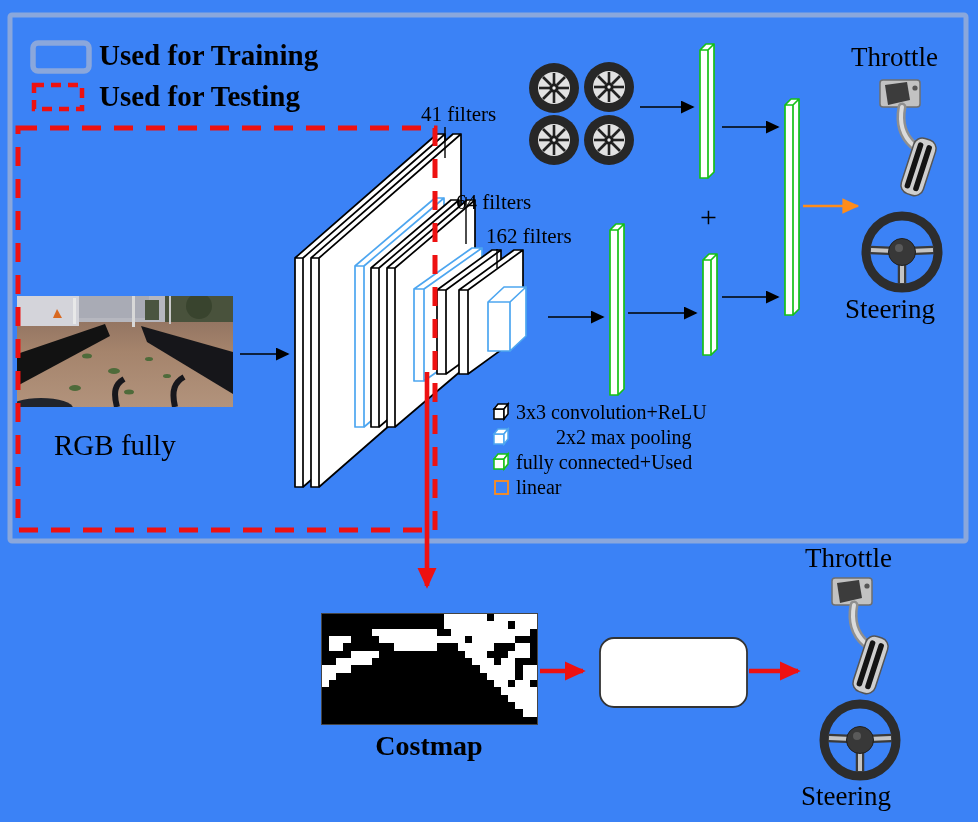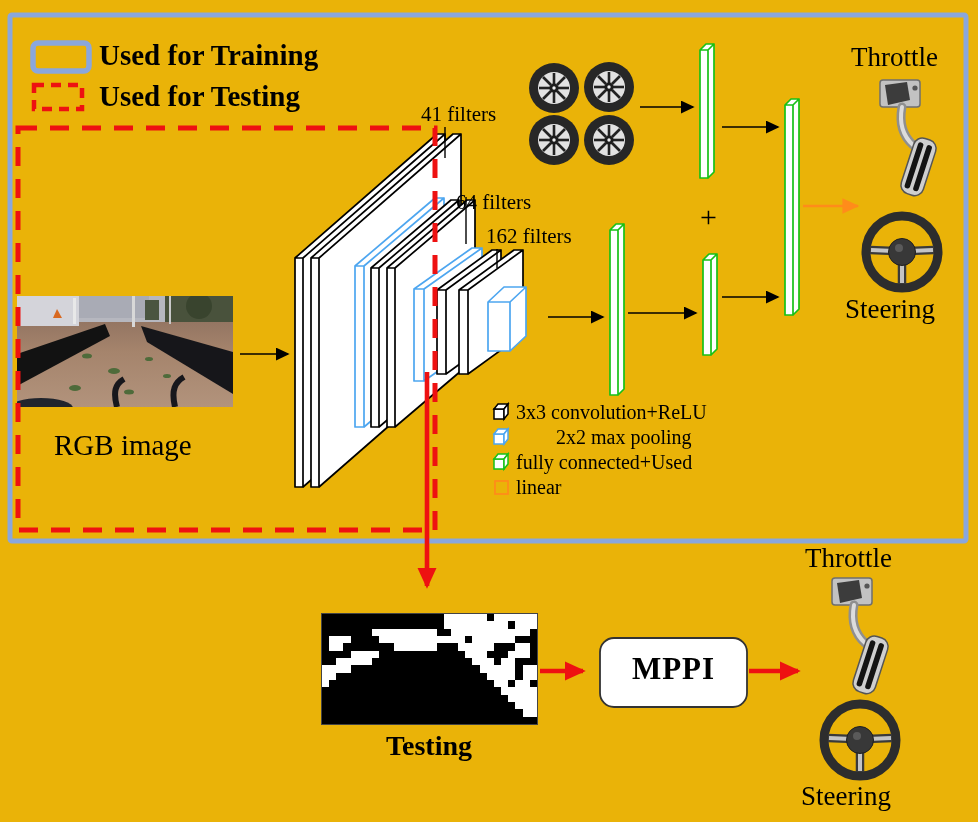--- a/index.html
+++ b/index.html
@@ -1,16 +1,16 @@
 <!DOCTYPE html>
 <html><head>
 <meta charset="utf-8">
 <style>
   html,body{margin:0;padding:0;background:#fff;}
-  #stage{position:relative;width:978px;height:822px;background:#eab308;overflow:hidden;
+  #stage{position:relative;width:978px;height:822px;background:#3b82f6;overflow:hidden;
          font-family:"Liberation Serif","DejaVu Serif",serif;color:#000;}
   #diagram-svg{position:absolute;left:0;top:0;}
   .lbl{position:absolute;white-space:nowrap;line-height:1.05;}
   .b{font-weight:bold;}
   
   #t-training{left:99px;top:40px;font-size:29px;}
   #t-testing{left:99px;top:81px;font-size:29px;}
   #t-wheelspeed{left:493px;top:25px;font-size:28px;}
   #t-f32{left:421px;top:103px;font-size:21px;}
   #t-f64{left:456px;top:191px;font-size:21px;}
@@ -676,18 +676,17 @@
   <div class="lbl" id="t-f32">41 filters</div>
   <div class="lbl" id="t-f64">64 filters</div>
   <div class="lbl" id="t-f128">162 filters</div>
   <div class="lbl" id="t-plus">+</div>
   <div class="lbl" id="t-throttle-top">Throttle</div>
   <div class="lbl" id="t-steering-top">Steering</div>
   <div class="lbl" id="t-key-conv">3x3 convolution+ReLU</div>
   <div class="lbl" id="t-key-pool">2x2 max pooling</div>
   <div class="lbl" id="t-key-fc">fully connected+Used</div>
   <div class="lbl" id="t-key-linear">linear</div>
-  <div class="lbl" id="t-rgb">RGB image</div>
-  <div class="lbl b" id="t-costmap">Testing</div>
-  <div class="lbl b" id="t-mppi">MPPI</div>
+  <div class="lbl" id="t-rgb">RGB fully</div>
+  <div class="lbl b" id="t-costmap">Costmap</div>
   <div class="lbl" id="t-throttle-bot">Throttle</div>
   <div class="lbl" id="t-steering-bot">Steering</div>
 </div>
 
 </body></html>

